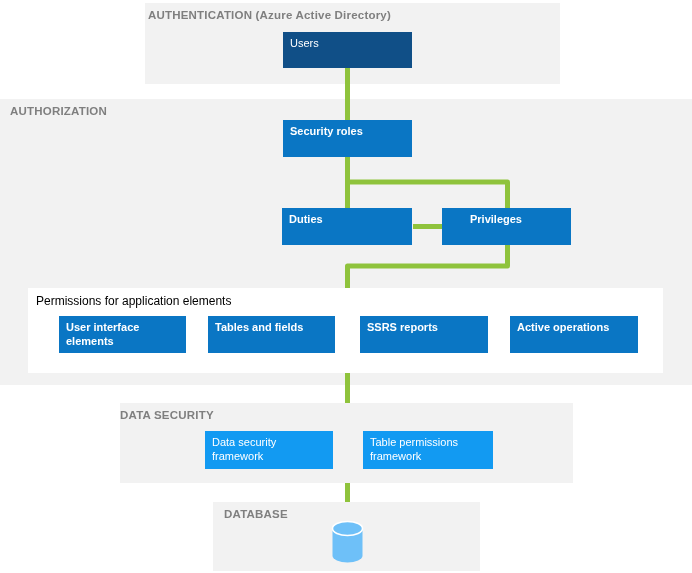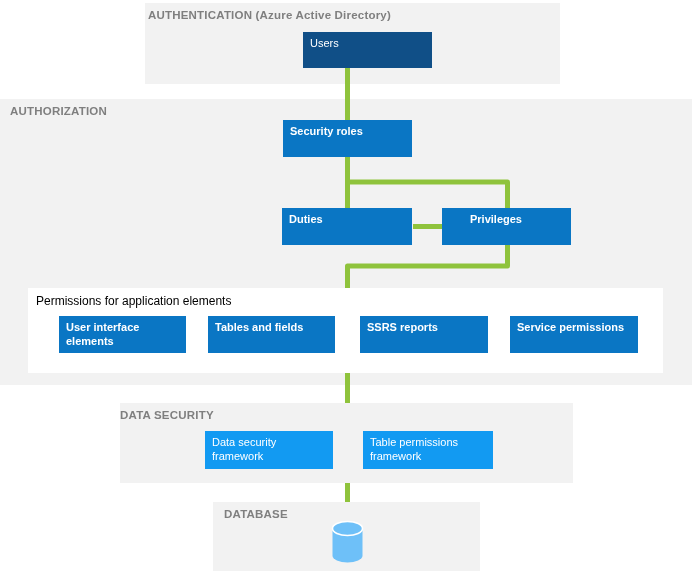--- a/index.html
+++ b/index.html
@@ -56,21 +56,21 @@
   }
 </style>
 </head>
 <body>
 
 <div class="canvas">
 
   <div class="section" style="left:145px;top:3px;width:415px;height:81px;">
     <div class="section-title" style="left:3px;top:6px;">AUTHENTICATION (Azure Active Directory)</div>
   </div>
-  <div class="node dark" style="left:283px;top:32px;width:129px;height:36px;margin-left:20px;">
+  <div class="node dark" style="left:283px;top:32px;width:129px;height:36px;">
     <span>Users</span>
   </div>
 
   <div class="section" style="left:0px;top:99px;width:692px;height:286px;">
     <div class="section-title" style="left:10px;top:6px;">AUTHORIZATION</div>
   </div>
 
   <div class="node blue" style="left:283px;top:120px;width:129px;height:37px;">
     <span>Security roles</span>
   </div>
@@ -88,21 +88,21 @@
     <div class="node blue" style="left:31px;top:28px;width:127px;height:37px;">
       <span>User interface elements</span>
     </div>
     <div class="node blue" style="left:180px;top:28px;width:127px;height:37px;">
       <span>Tables and fields</span>
     </div>
     <div class="node blue" style="left:332px;top:28px;width:128px;height:37px;">
       <span>SSRS reports</span>
     </div>
     <div class="node blue" style="left:482px;top:28px;width:128px;height:37px;">
-      <span>Service permissions</span>
+      <span>Active operations</span>
     </div>
   </div>
 
   <div class="section" style="left:120px;top:403px;width:453px;height:80px;">
     <div class="section-title" style="left:0;top:6px;">DATA SECURITY</div>
   </div>
   <div class="node light" style="left:205px;top:431px;width:128px;height:38px;">
     <span>Data security framework</span>
   </div>
   <div class="node light" style="left:363px;top:431px;width:130px;height:38px;">

